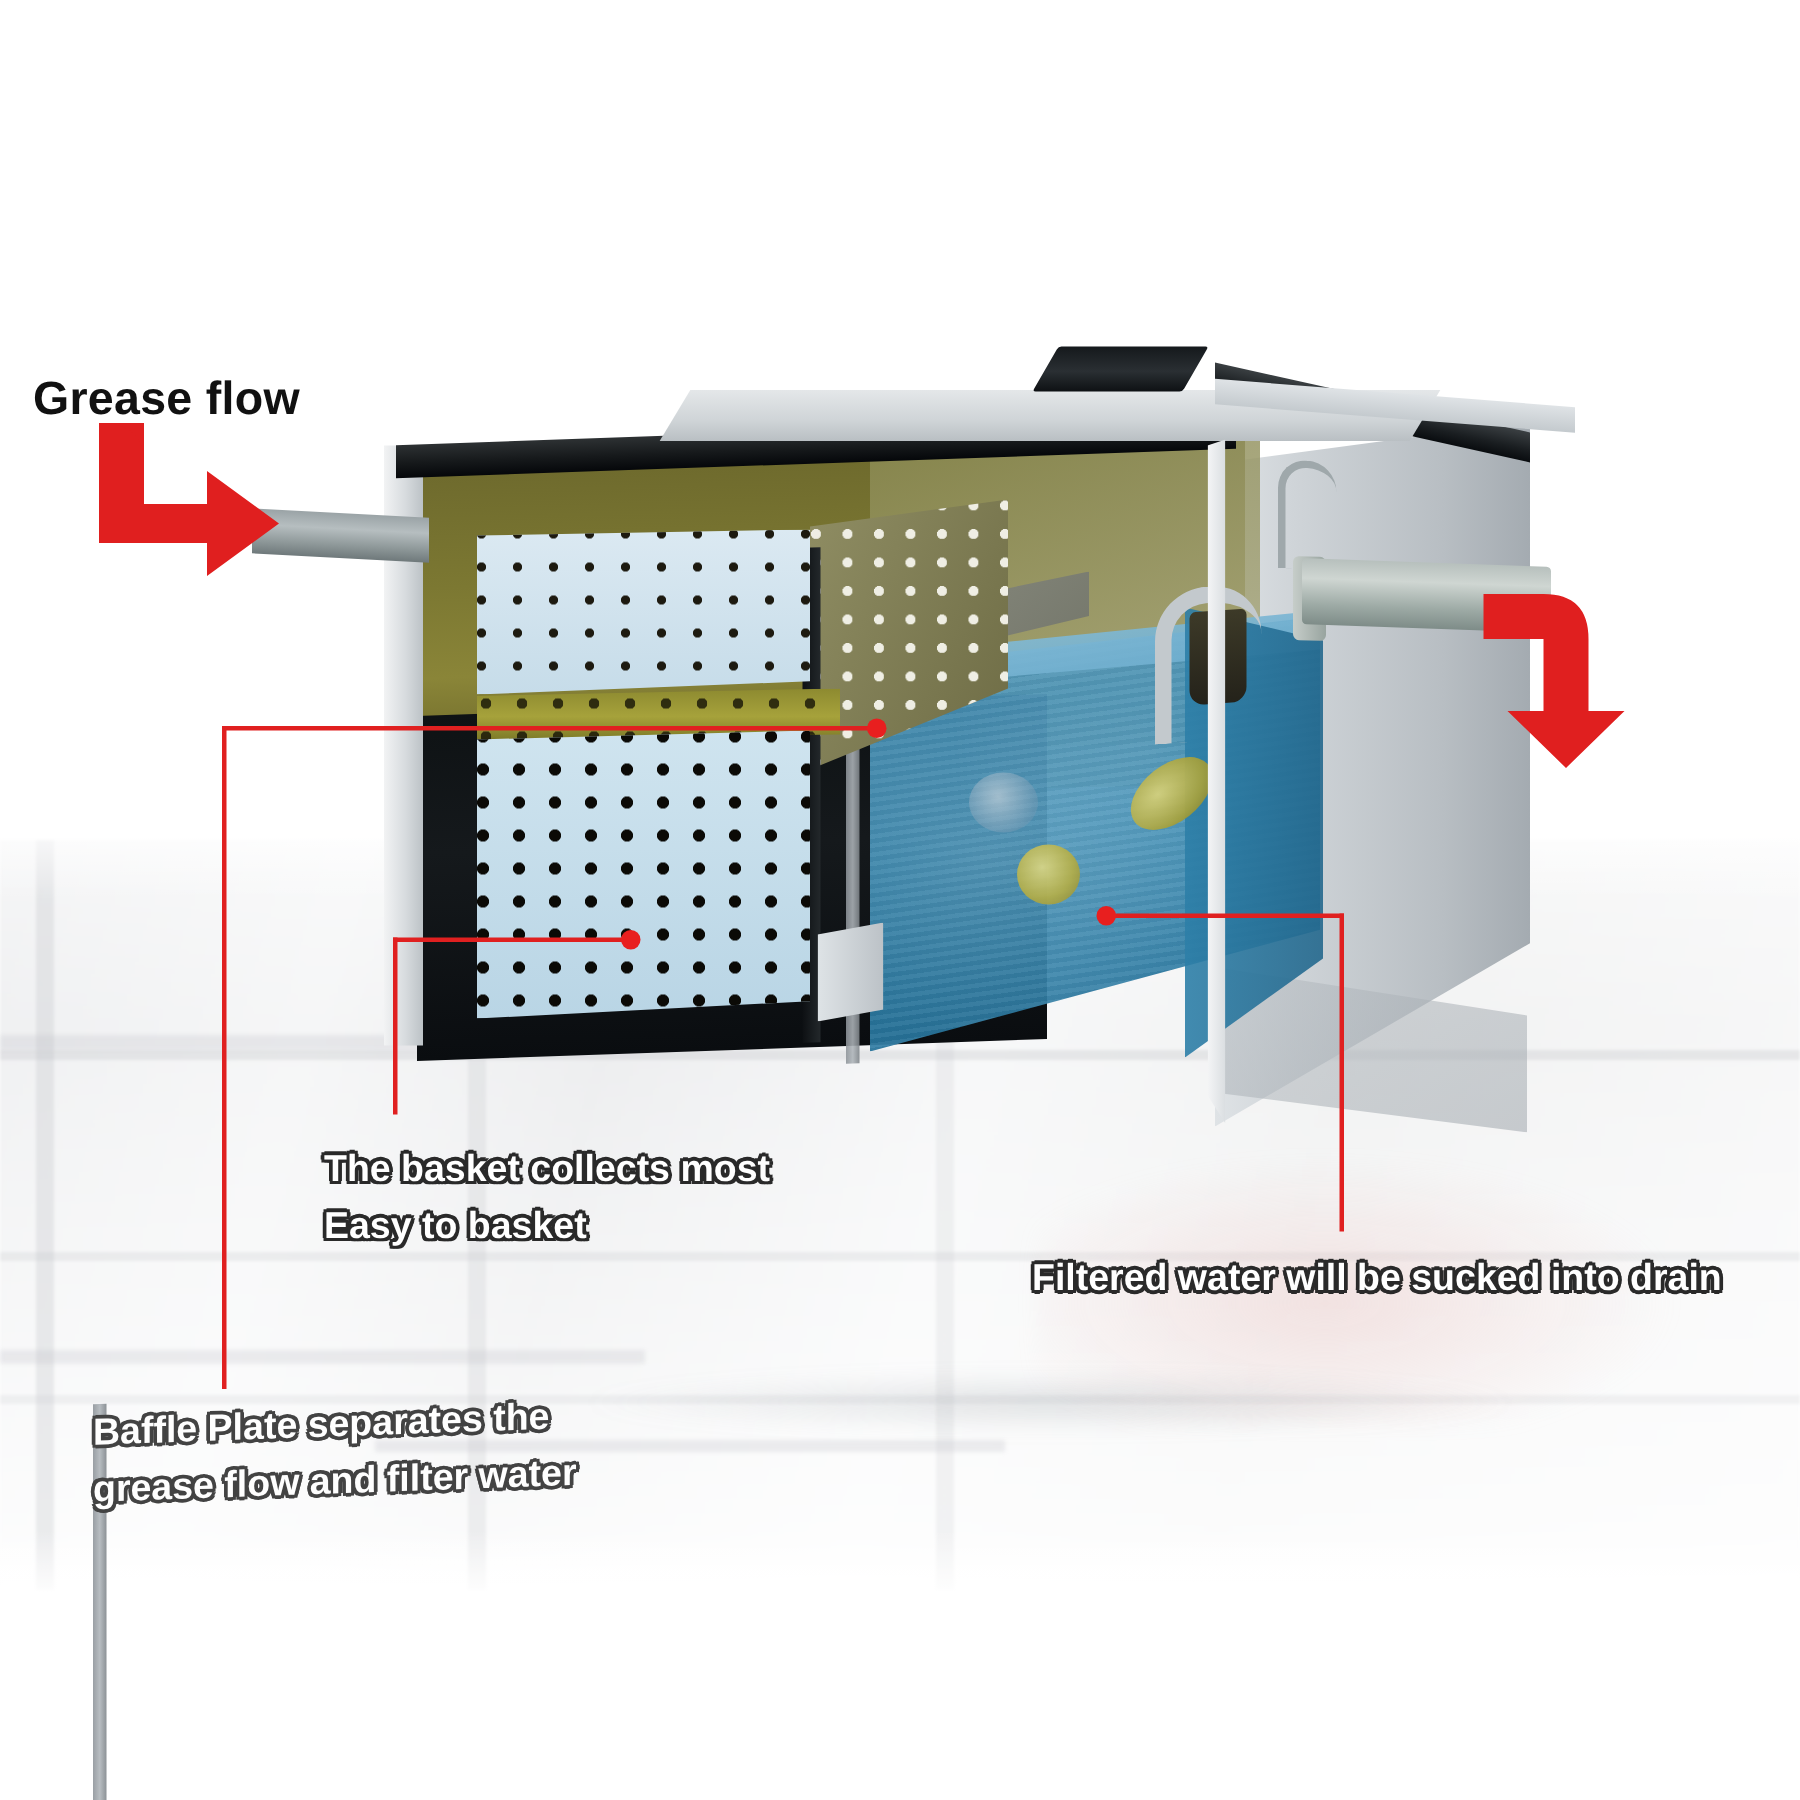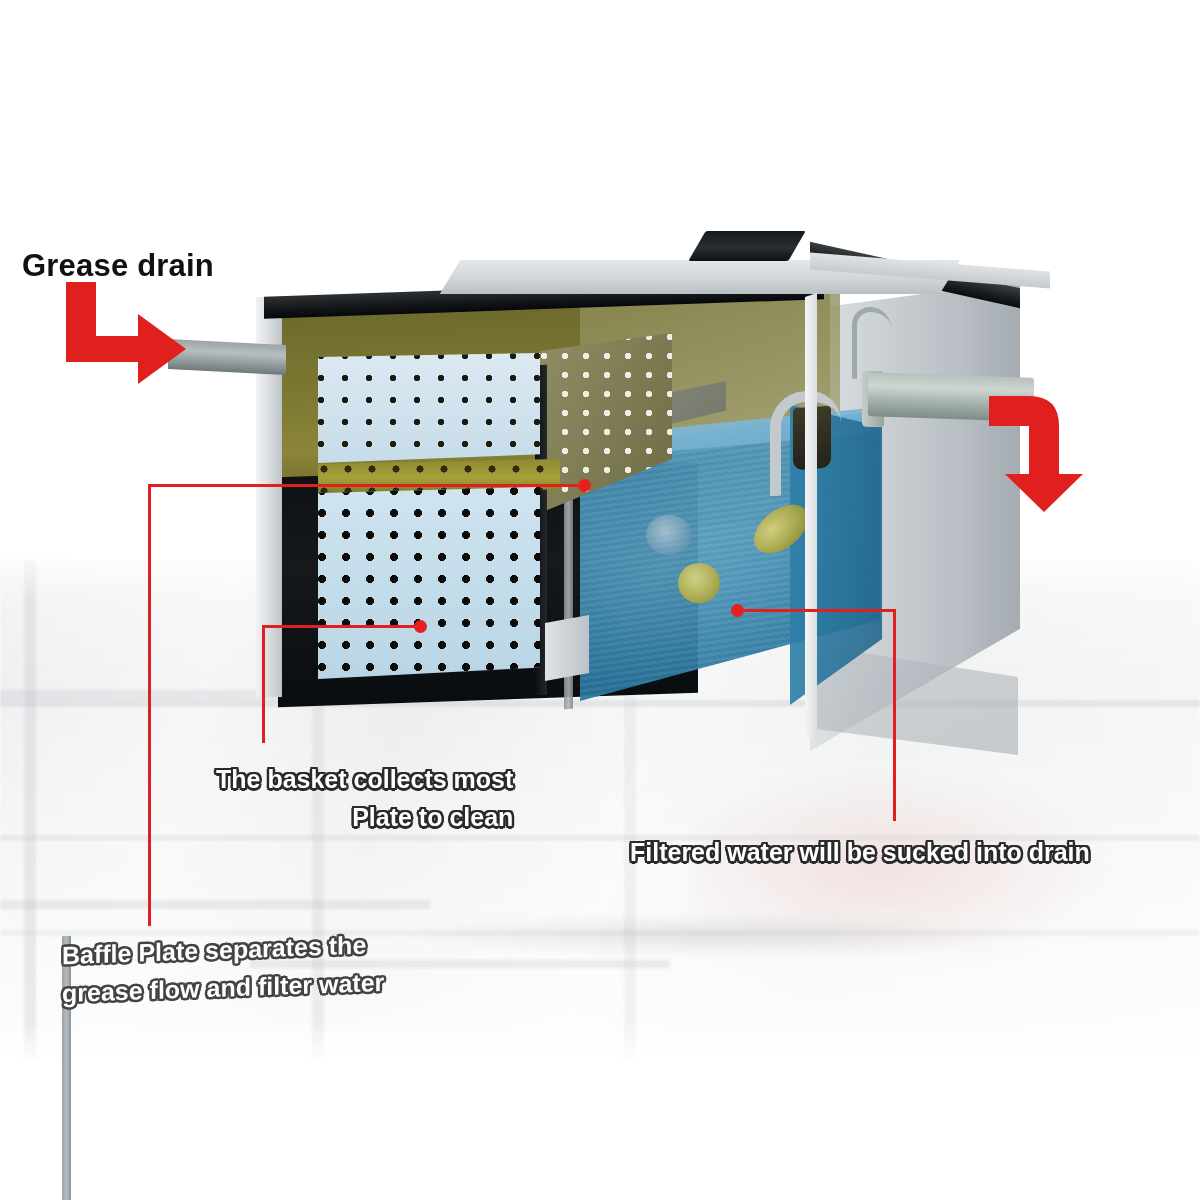--- a/index.html
+++ b/index.html
@@ -185,22 +185,22 @@
   .hdr.grease{left:22px;top:248px;font-size:31px;}
   .hdr.filtered{left:963px;top:518px;font-size:30px;}
 
   .note{position:absolute;color:#ffffff;font-weight:bold;white-space:nowrap;
     font-size:25px;line-height:38px;
     text-shadow:
       -2px -2px 0 #2a2a2a, 2px -2px 0 #2a2a2a, -2px 2px 0 #2a2a2a, 2px 2px 0 #2a2a2a,
       -2.5px 0 0 #2a2a2a, 2.5px 0 0 #2a2a2a, 0 -2.5px 0 #2a2a2a, 0 2.5px 0 #2a2a2a;}
   .note.basket{left:216px;top:760px;}
   .note.baffle{left:62px;top:936px;}
-  .note.drain{left:630px;top:833px;}
-  .note div{margin:0;text-align:right;}
+  .note.drain{left:688px;top:833px;}
+  .note div{margin:0;}
 </style>
 </head>
 <body>
 
 <div id="stage">
 
   <div class="bg-photo"></div>
   <div class="bg-shelf" style="left:0px;top:690px;width:360px;height:10px;"></div>
   <div class="bg-shelf" style="left:0px;top:900px;width:430px;height:9px;"></div>
   <div class="bg-shelf" style="left:250px;top:960px;width:420px;height:8px;"></div>
@@ -273,25 +273,25 @@
     <path d="M14 2 Q14 2 14 2 L14 82 Q14 44 14 2 Z" fill="#e01f1f"></path>
     <path d="M14 2 C14 2 14 2 14 2" fill="none"></path>
     <path d="M14 2 L14 82 A0 0 0 0 0 14 82 Z" fill="#e01f1f"></path>
     <path d="M44 28 Q44 2 14 2 L14 28 Z" fill="#e01f1f"></path>
   </svg>
 
   <svg class="arrow-svg" style="left:985px;top:388px;" width="120" height="128" viewBox="0 0 120 128">
     <path d="M4 8 L4 38 L44 38 L44 86 L20 86 L59 124 L98 86 L74 86 L74 38 Q74 8 44 8 Z" fill="#e01f1f"></path>
   </svg>
 
-  <div class="hdr grease">Grease drain</div>
+  <div class="hdr grease">Grease flow</div>
 
   <div class="note basket">
     <div>The basket collects most</div>
-    <div>Plate to clean</div>
+    <div>Easy to basket</div>
   </div>
 
   <div class="note baffle">
     <div>Baffle Plate separates the</div>
     <div>grease flow and filter water</div>
   </div>
 
   <div class="note drain">
     <div>Filtered water will be sucked into drain</div>
   </div>

